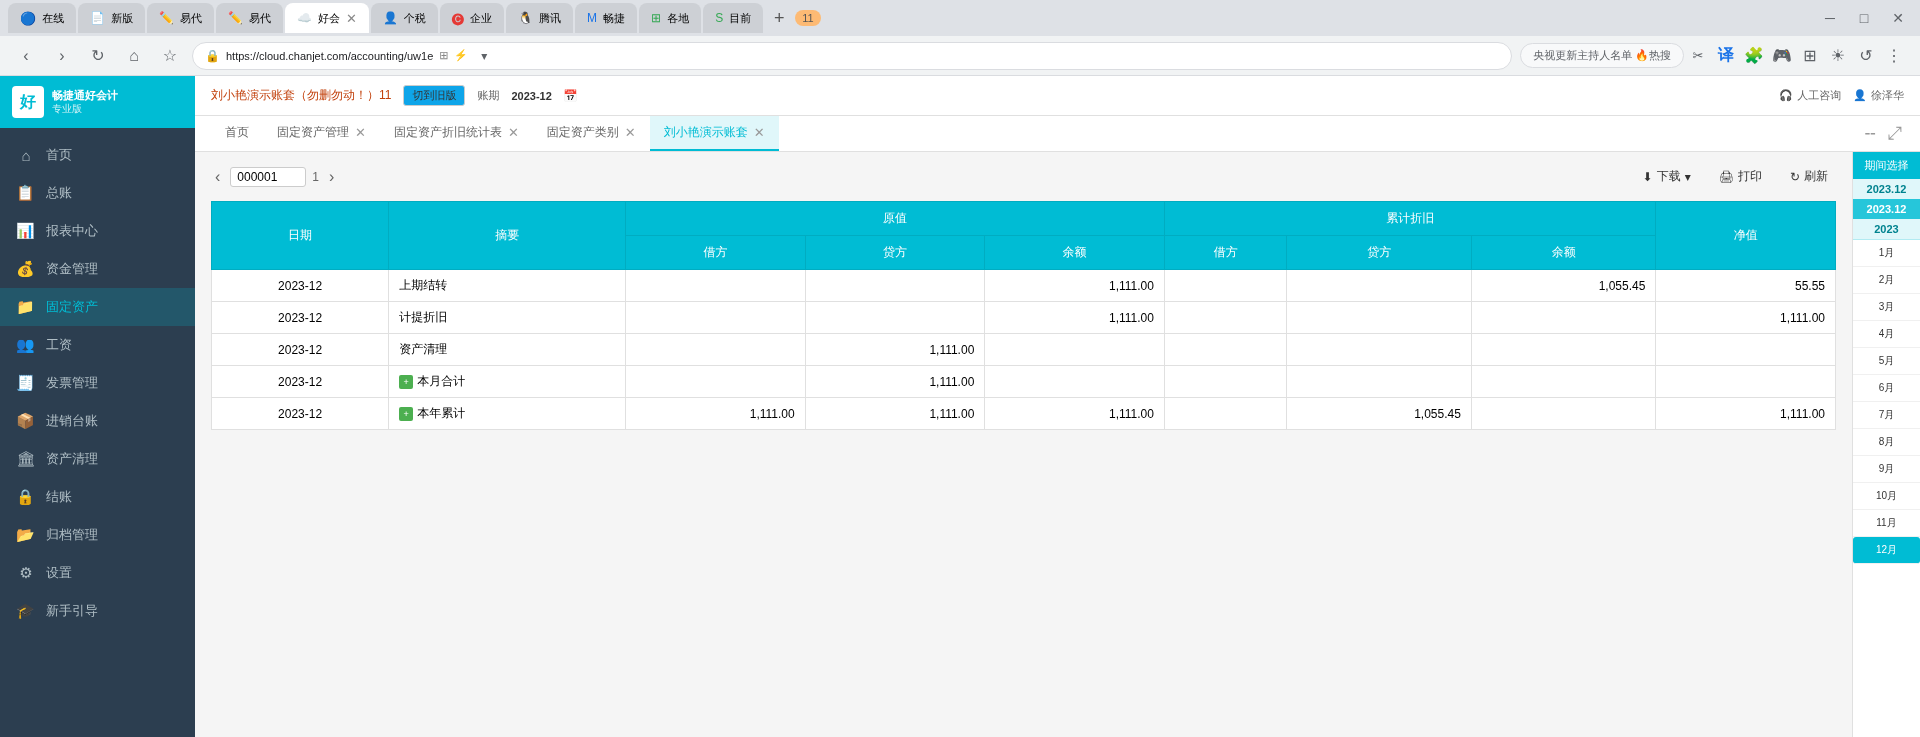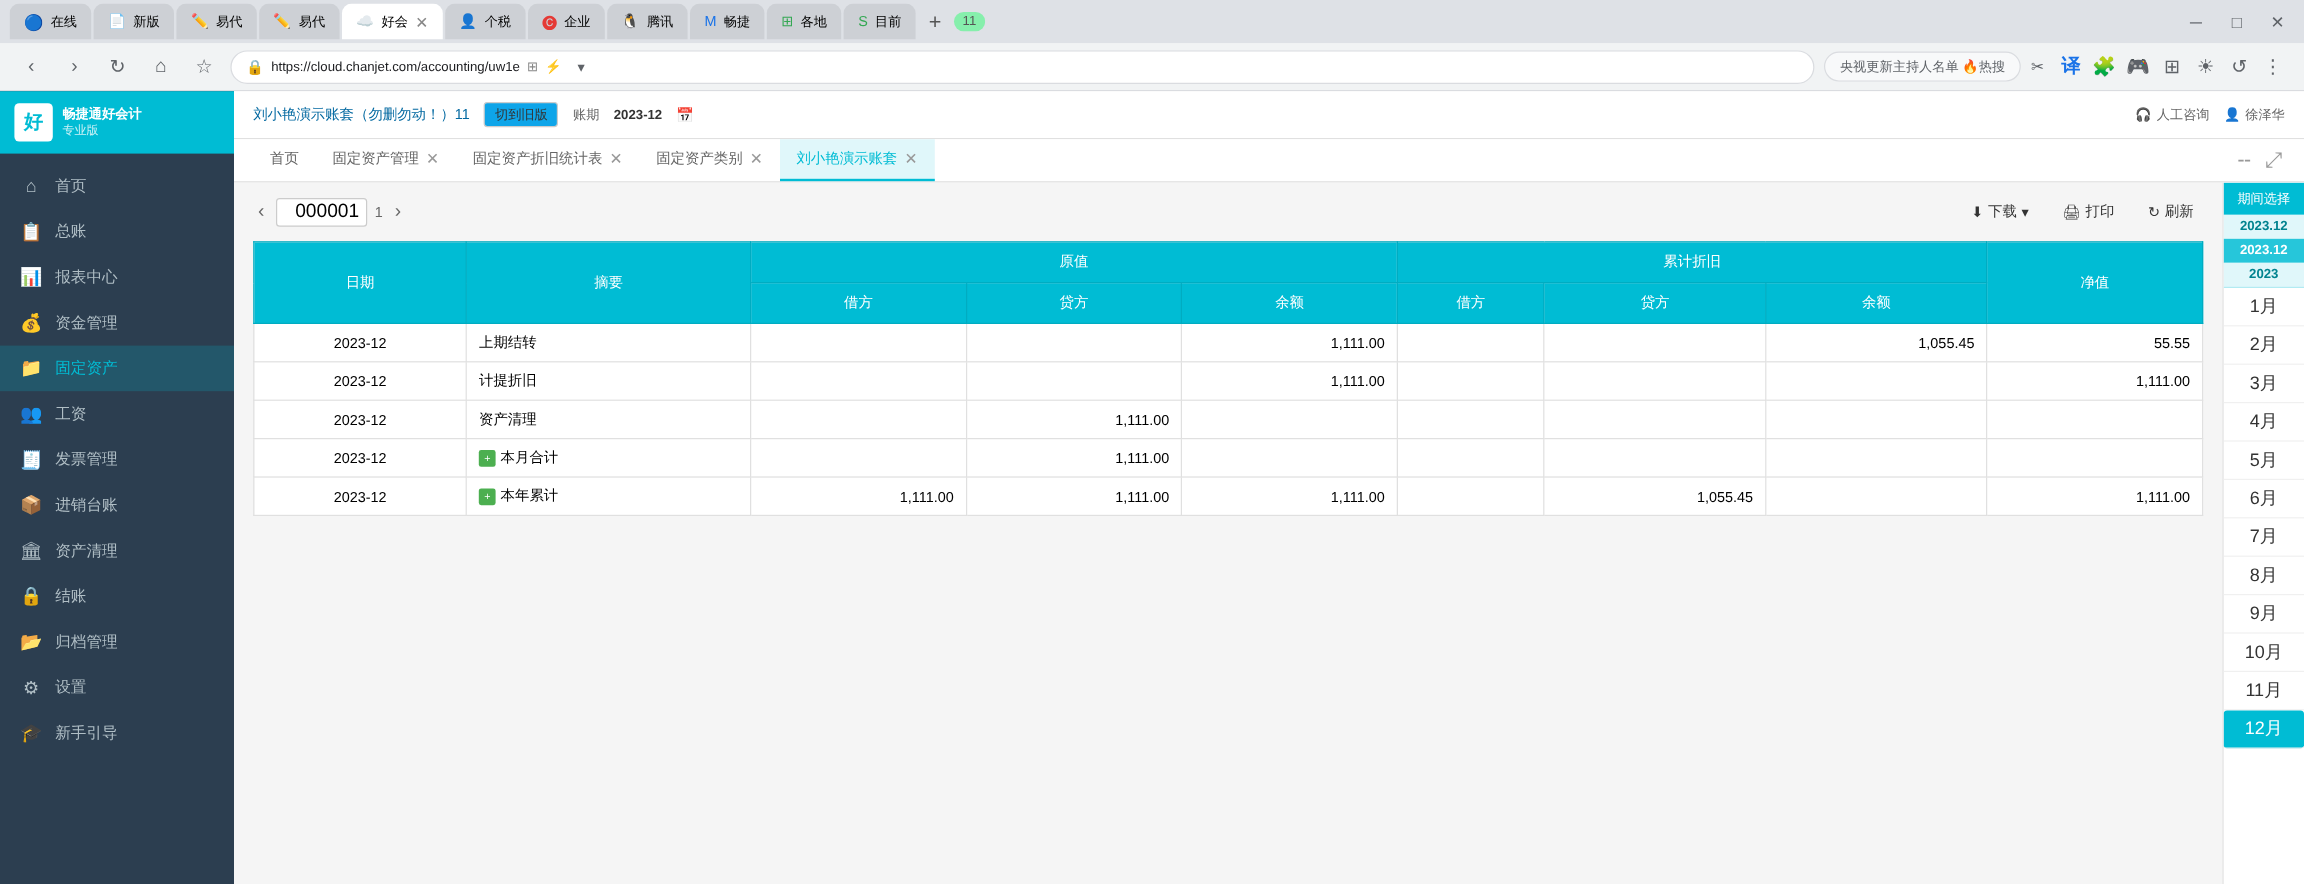--- a/index.html
+++ b/index.html
@@ -52,37 +52,37 @@
     
     .content-area { flex: 1; display: flex; overflow: hidden; }
 
     
     .main-panel { flex: 1; padding: 12px 16px; overflow: auto; }
 
     
     .pagination-row { display: flex; align-items: center; gap: 8px; margin-bottom: 12px; justify-content: space-between; }
     .page-nav { display: flex; align-items: center; gap: 6px; }
     .page-nav-btn { background: none; border: none; cursor: pointer; color: #666; font-size: 16px; padding: 2px 4px; }
-    .page-input { width: 76px; border: 1px solid #ccc; border-radius: 3px; padding: 2px 6px; font-size: 16px; text-align: right; }
+    .page-input { width: 76px; border: 1px solid #ccc; border-radius: 3px; padding: 2px 6px; font-size: 12px; text-align: left; }
     .toolbar-actions { display: flex; gap: 12px; align-items: center; }
     .action-btn { display: flex; align-items: center; gap: 4px; font-size: 12px; color: #333; cursor: pointer; padding: 4px 8px; border-radius: 3px; }
 
     
     .data-table { width: 100%; border-collapse: collapse; font-size: 12px; }
     .data-table th { background: #00bcd4; color: #fff; padding: 8px 10px; text-align: center; border: 1px solid #00acc1; font-weight: normal; }
     .data-table td { padding: 7px 10px; border: 1px solid #e0e0e0; background: #fff; text-align: right; }
     .data-table td.center { text-align: center; }
     .data-table td.left { text-align: left; }
     .row-icon { display: inline-block; width: 14px; height: 14px; background: #4caf50; color: #fff; font-size: 9px; border-radius: 2px; text-align: center; line-height: 14px; margin-right: 4px; }
 
     
     .period-sidebar { width: 68px; background: #fff; border-left: 1px solid #e0e0e0; display: flex; flex-direction: column; overflow-y: auto; }
     .period-title { background: #00bcd4; color: #fff; text-align: center; padding: 6px 4px; font-size: 11px; }
     .period-year { background: #e0f7fa; color: #00838f; text-align: center; padding: 4px; font-size: 11px; font-weight: bold; }
-    .period-month { text-align: center; padding: 6px 4px; font-size: 15px; color: #333; cursor: pointer; border-bottom: 1px solid #f0f0f0; }
+    .period-month { text-align: center; padding: 6px 4px; font-size: 10px; color: #333; cursor: pointer; border-bottom: 1px solid #f0f0f0; }
     .period-month.active { background: #00bcd4; color: #fff; border-radius: 3px; }
   </style>
 </head>
 <body>
 
 <div class="browser-top">
 
   <div style="display:flex;align-items:center;gap:2px;flex-wrap:nowrap;overflow:hidden;max-width:1800px;">
     <div class="browser-tab-inactive" style="background:#cdd0d5;">
       <span style="color:#1a73e8;font-size:13px;">🔵</span>
@@ -123,21 +123,21 @@
     </div>
     <div class="browser-tab-inactive">
       <span style="color:#34a853;font-size:12px;">⊞</span>
       <span>各地</span>
     </div>
     <div class="browser-tab-inactive">
       <span style="color:#34a853;font-size:12px;">S</span>
       <span>目前</span>
     </div>
     <button class="nav-btn" style="font-size:18px;color:#555;">+</button>
-    <div style="font-size:11px;color:#555;background:#86efac;border-radius:10px;padding:2px 7px;cursor:pointer;">11</div>
+    <div style="font-size:11px;color:#555;background:#fdba74;border-radius:10px;padding:2px 7px;cursor:pointer;">11</div>
   </div>
   <div style="margin-left:auto;display:flex;gap:6px;align-items:center;">
     <button class="nav-btn" style="font-size:14px;">─</button>
     <button class="nav-btn" style="font-size:14px;">□</button>
     <button class="nav-btn" style="font-size:14px;">✕</button>
   </div>
 </div>
 
 <div class="browser-toolbar">
   <button class="nav-btn">‹</button>
@@ -229,21 +229,21 @@
       <div class="nav-item">
         <span class="nav-icon">🎓</span>
         <span>新手引导</span>
       </div>
     </div>
   </div>
 
   <div class="main-content">
 
     <div class="app-header">
-      <span style="font-size:12px;color:#0369a1;">刘小艳演示账套（勿删勿动！）11</span>
+      <span style="font-size:12px;color:#c2410c;">刘小艳演示账套（勿删勿动！）11</span>
       <button class="switch-btn">切到旧版</button>
       <span style="font-size:11px;color:#666;">账期</span>
       <span style="font-size:11px;color:#333;font-weight:bold;">2023-12</span>
       <span style="color:#666;cursor:pointer;">📅</span>
       <div class="header-right">
         <div class="service-btn">
           <span>🎧</span>
           <span>人工咨询</span>
         </div>
         <div class="user-info">

